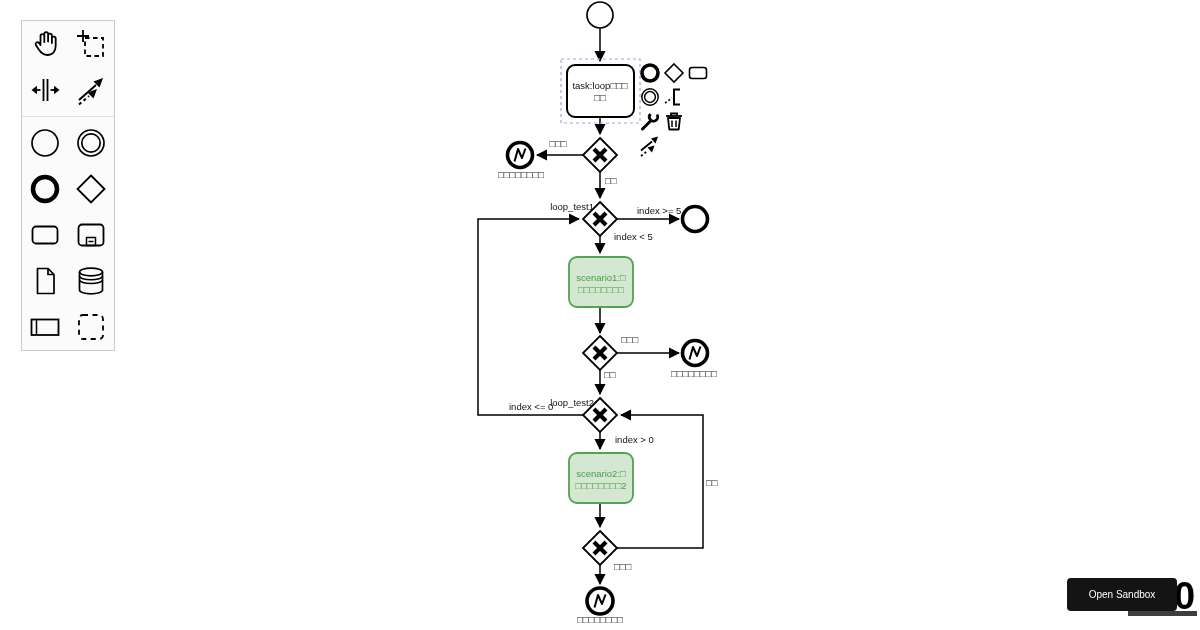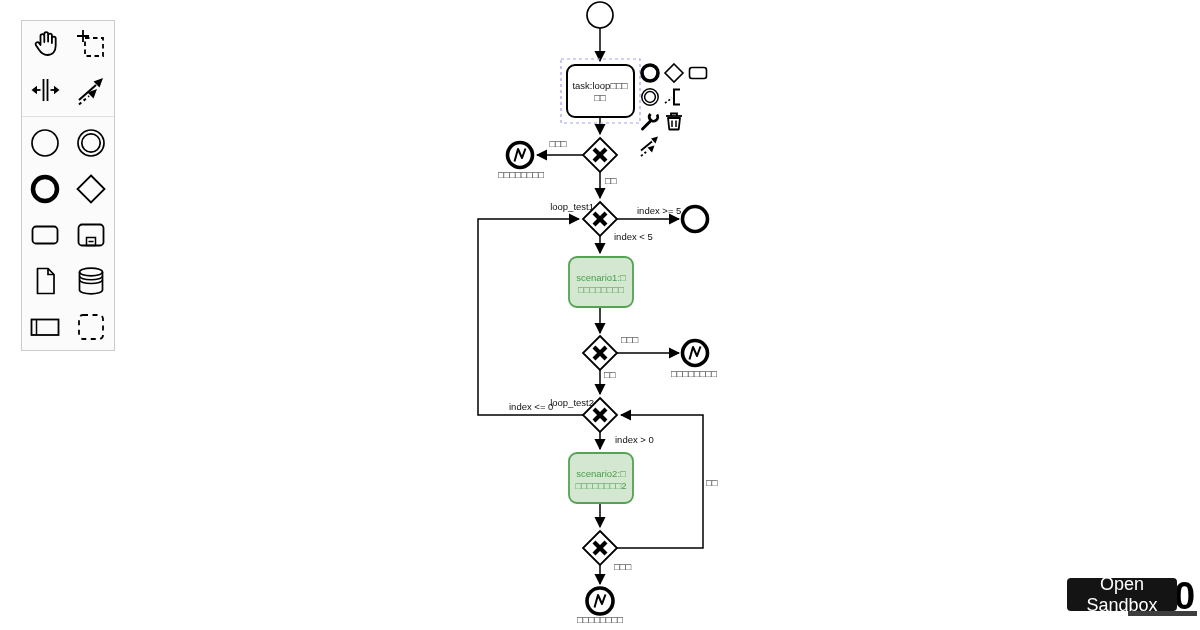--- a/index.html
+++ b/index.html
@@ -18,21 +18,21 @@
   
   svg.diagram{position:absolute;left:0;top:0;}
   .flow{stroke:#000;stroke-width:1.5;fill:none;}
   .node-lbl{font-family:"Liberation Sans",sans-serif;font-size:9.5px;fill:#111;}
   .green-lbl{font-family:"Liberation Sans",sans-serif;font-size:9.5px;fill:#4a9c4a;}
 
   
   .watermark-zero{position:absolute;left:1174px;top:577px;font-size:38px;font-weight:bold;color:#000;z-index:1;line-height:1;}
   .watermark-bar{position:absolute;left:1128px;top:611px;width:69px;height:5px;background:#3e3e3e;z-index:1;}
   .open-sandbox{position:absolute;left:1067px;top:578px;width:110px;height:33px;background:#141414;
-    color:#fff;border:none;border-radius:4px;font-family:"Liberation Sans",sans-serif;font-size:18px;
+    color:#fff;border:none;border-radius:4px;font-family:"Liberation Sans",sans-serif;font-size:10px;
     display:flex;align-items:center;justify-content:center;z-index:2;cursor:pointer;}
 </style>
 </head>
 <body>
 
 <div class="stage">
 
   <svg class="diagram" width="1200" height="630" viewBox="0 0 1200 630">
     <defs>
       <marker id="arr" viewBox="0 0 10 10" refX="9" refY="5" markerWidth="7.5" markerHeight="7.5" orient="auto">

